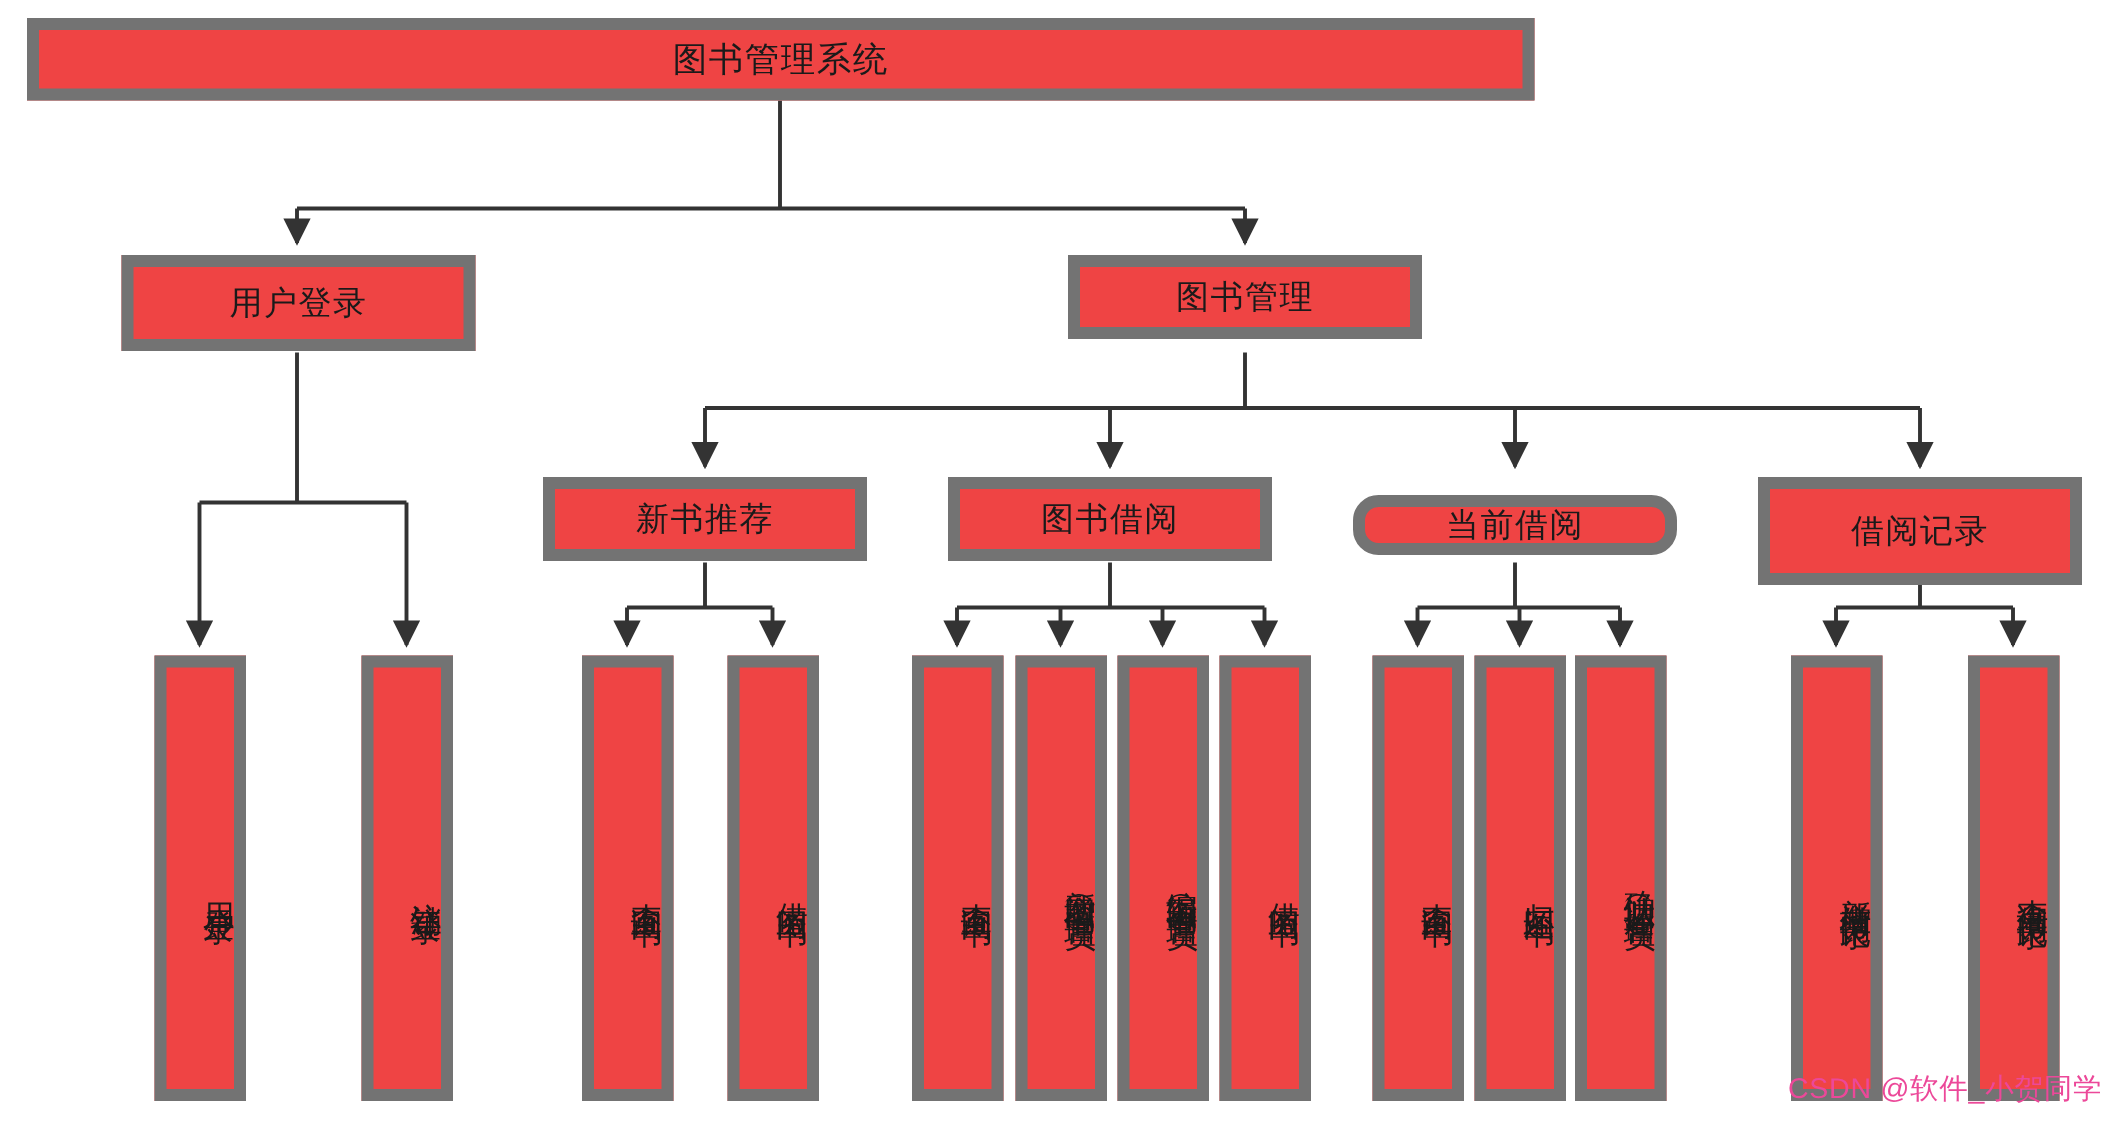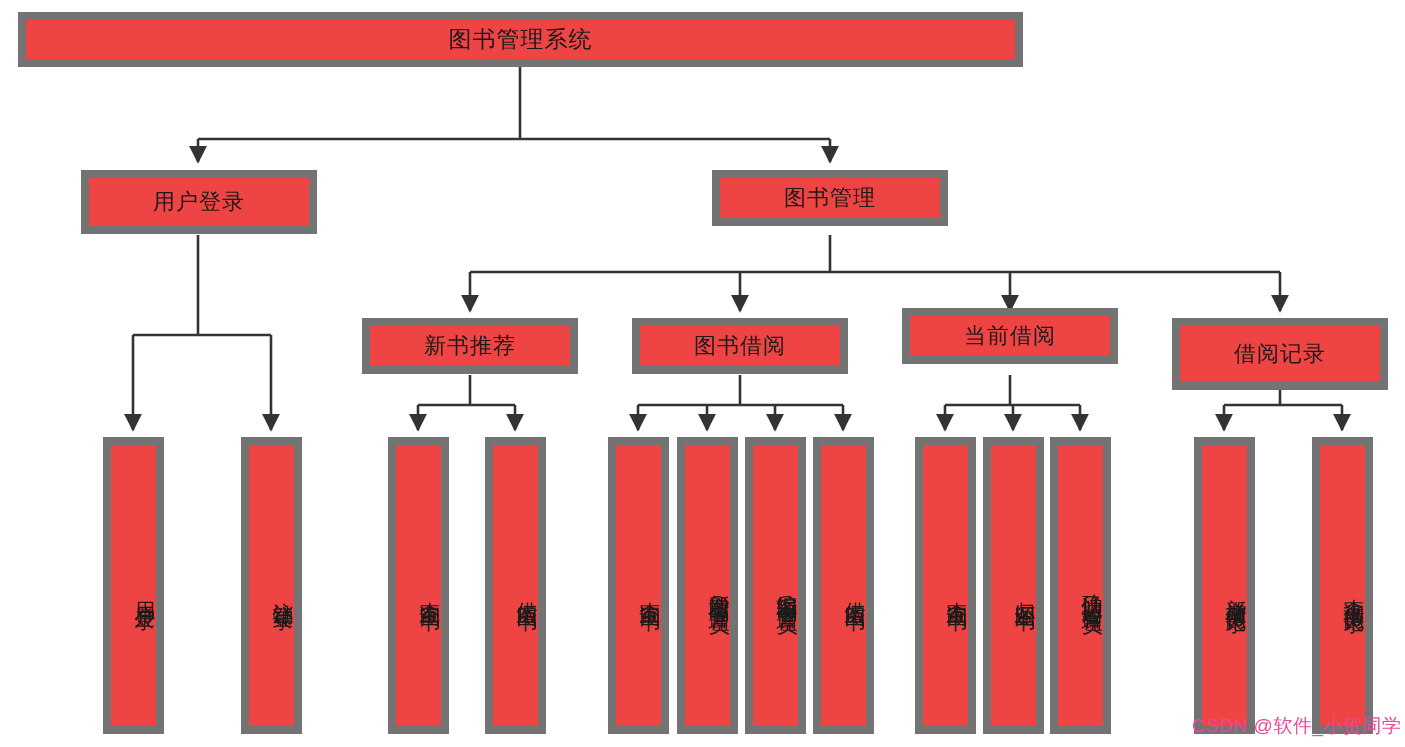--- a/index.html
+++ b/index.html
@@ -135,21 +135,21 @@
   <div class="node node-h" style="left:712px; top:170px; width:236px; height:56px;">
     <span>图书管理</span>
   </div>
 
   <div class="node node-h" style="left:362px; top:318px; width:216px; height:56px;">
     <span>新书推荐</span>
   </div>
   <div class="node node-h" style="left:632px; top:318px; width:216px; height:56px;">
     <span>图书借阅</span>
   </div>
-  <div class="node node-h" style="left:902px; top:308px; width:216px; height:56px;">
+  <div class="node node-h" style="left:902px; top:330px; width:216px; height:40px;border-radius:17px;">
     <span>当前借阅</span>
   </div>
   <div class="node node-h" style="left:1172px; top:318px; width:216px; height:72px;">
     <span>借阅记录</span>
   </div>
 
   <div class="node node-leaf" style="left:103px; top:437px; width:61px; height:297px;">
     <span class="leaf-label">用户登录</span>
   </div>
   <div class="node node-leaf" style="left:241px; top:437px; width:61px; height:297px;">

